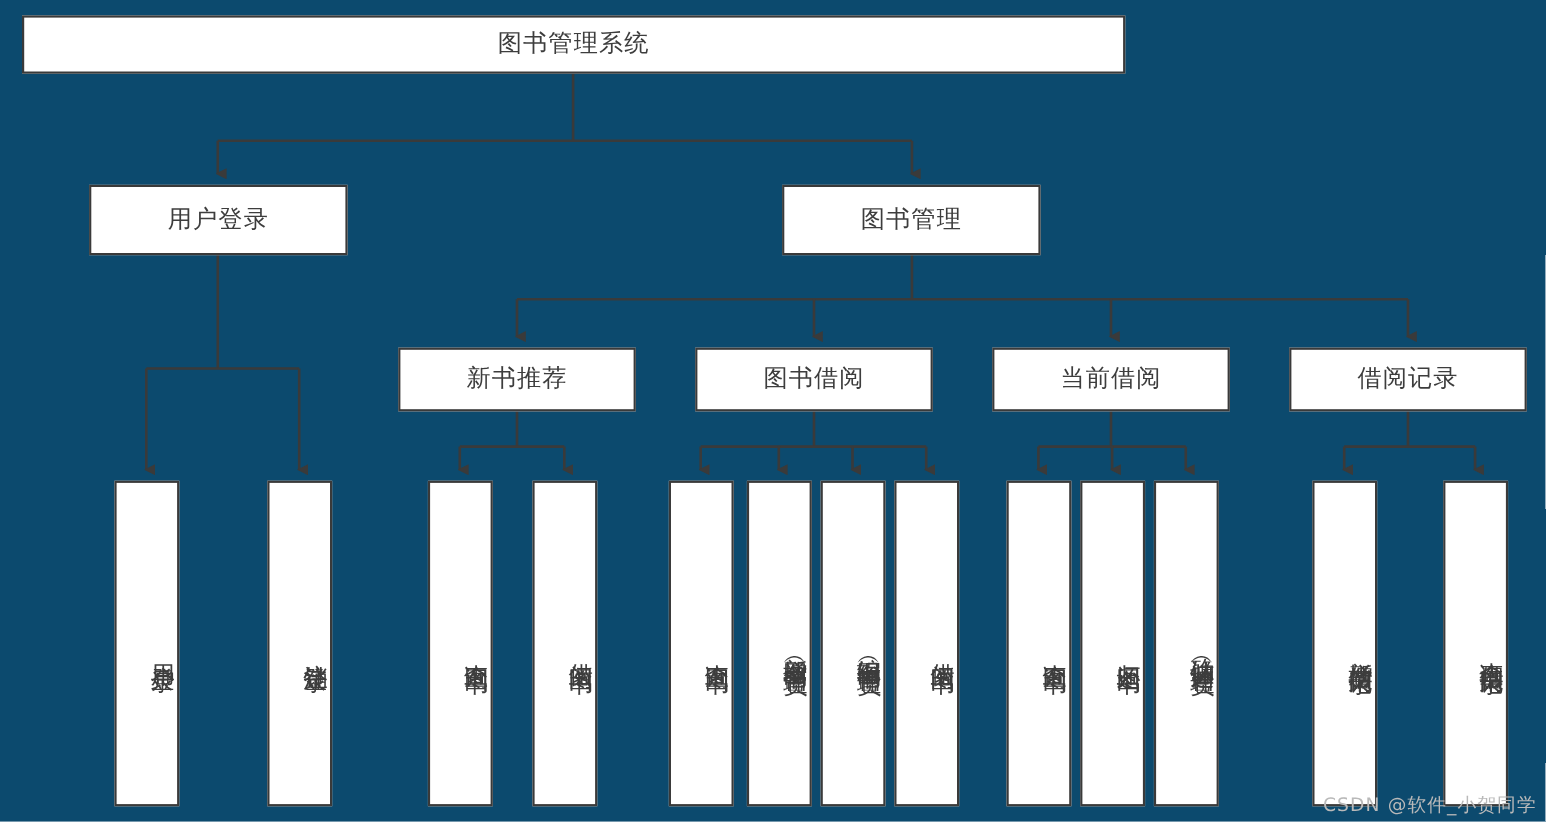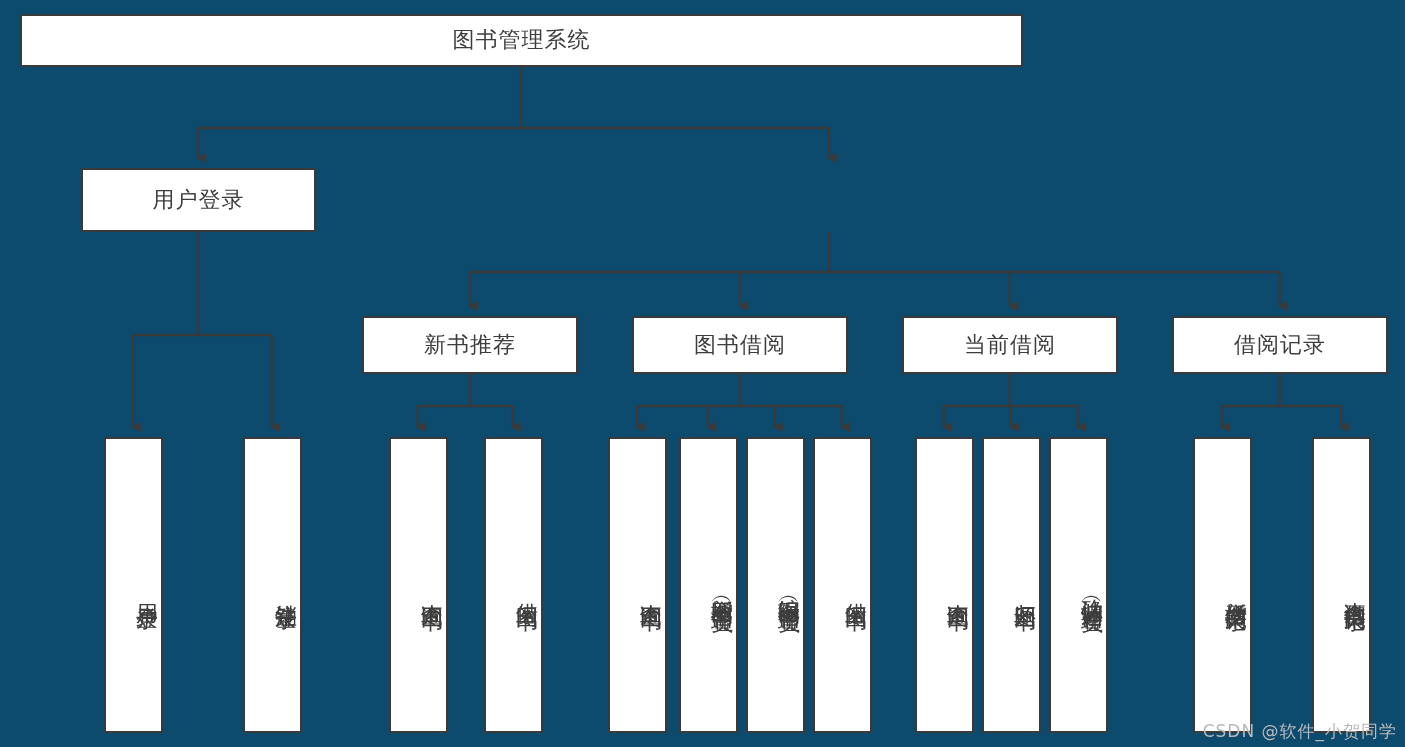--- a/index.html
+++ b/index.html
@@ -67,20 +67,21 @@
       <path d="M1280,374 L1280,406"></path>
       <path d="M1222,406 L1341,406"></path>
       <path d="M1222,406 L1222,427" marker-end="url(#arw)"></path>
       <path d="M1341,406 L1341,427" marker-end="url(#arw)"></path>
     </g>
   </svg>
 
   <div class="node h" style="left:20px;top:14px;width:1003px;height:53px;">图书管理系统</div>
 
   <div class="node h" style="left:81px;top:168px;width:235px;height:64px;">用户登录</div>
+  <div class="node h" style="left:711px;top:168px;width:235px;height:64px;">图书管理</div>
 
   <div class="node h" style="left:632px;top:316px;width:216px;height:58px;">图书借阅</div>
   <div class="node h" style="left:362px;top:316px;width:216px;height:58px;">新书推荐</div>
   <div class="node h" style="left:902px;top:316px;width:216px;height:58px;">当前借阅</div>
   <div class="node h" style="left:1172px;top:316px;width:216px;height:58px;">借阅记录</div>
 
   <div class="node v" style="left:104px;top:437px;width:59px;height:296px;">用户登录</div>
   <div class="node v" style="left:243px;top:437px;width:59px;height:296px;">注销登录</div>
 
   <div class="node v" style="left:389px;top:437px;width:59px;height:296px;">查询图书</div>

